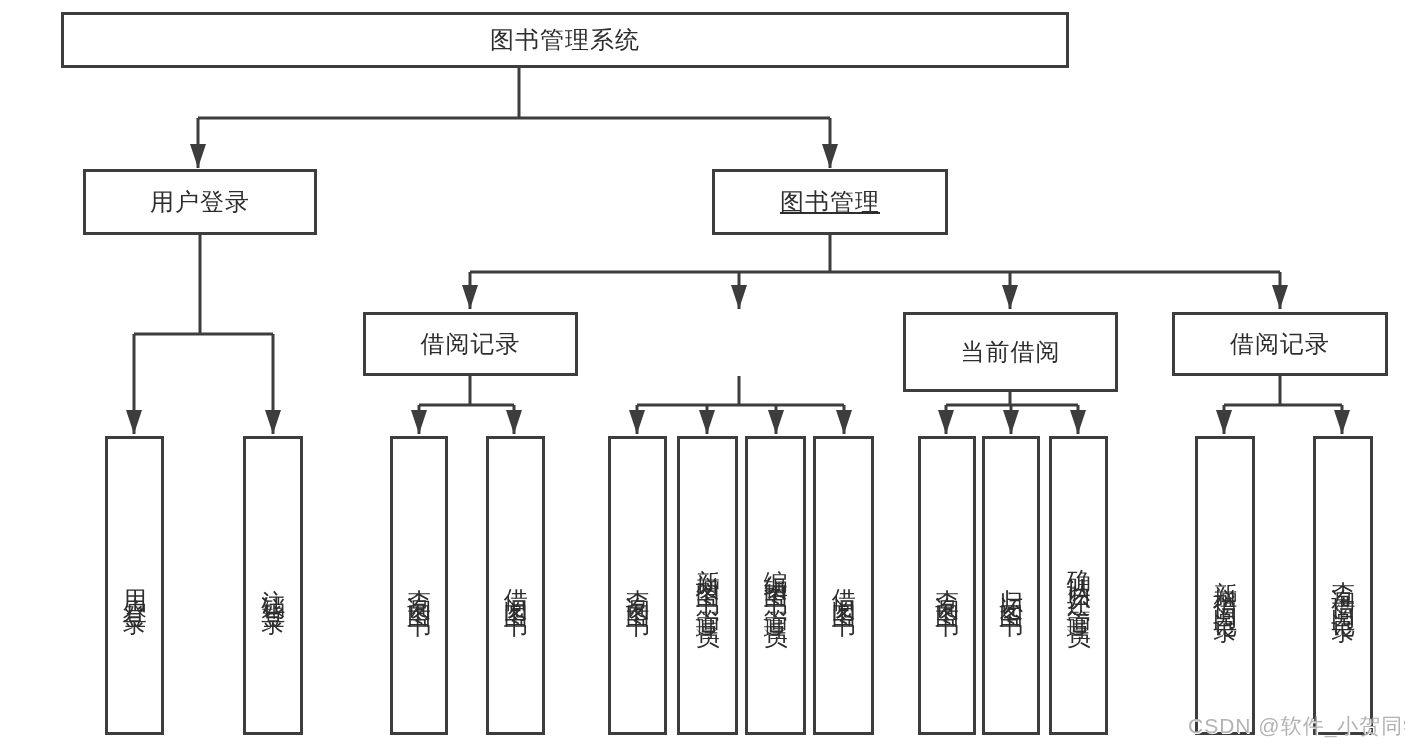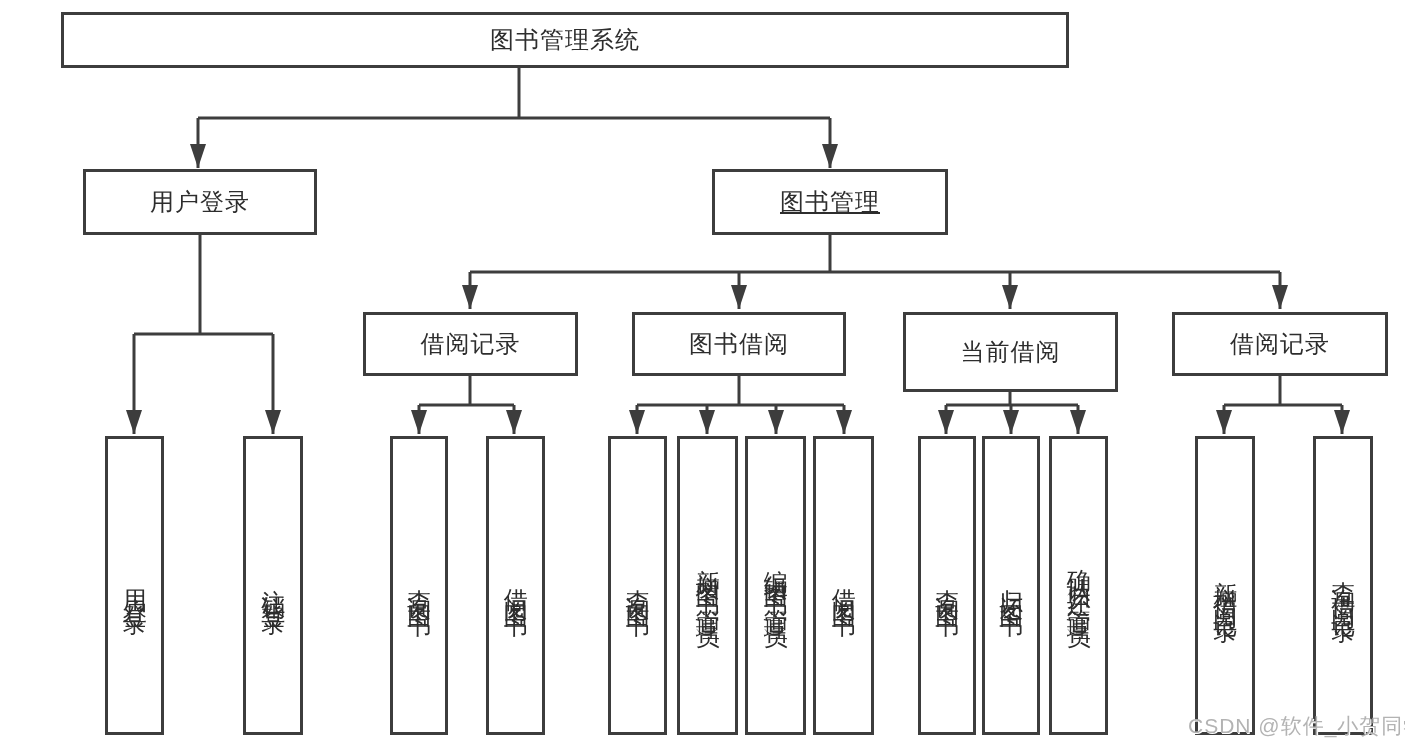--- a/index.html
+++ b/index.html
@@ -120,21 +120,20 @@
     <path class="ln" d="M1224,405 V434" marker-end="url(#arr)"></path>
     <path class="ln" d="M1342,405 V434" marker-end="url(#arr)"></path>
   </svg>
 
   <div class="node" style="left:15px;top:12px;width:1008px;height:56px;margin-left:46px;">图书管理系统</div>
 
   <div class="node" style="left:83px;top:169px;width:234px;height:66px;">用户登录</div>
   <div class="node" style="left:712px;top:169px;width:236px;height:66px;text-decoration:underline;">图书管理</div>
 
   <div class="node" style="left:363px;top:312px;width:215px;height:64px;">借阅记录</div>
-  <div class="node" style="left:632px;top:312px;width:214px;height:64px;">图书借阅</div>
   <div class="node" style="left:903px;top:312px;width:215px;height:80px;">当前借阅</div>
   <div class="node" style="left:1172px;top:312px;width:216px;height:64px;">借阅记录</div>
 
   <div class="leaf" style="left:105px;width:59px;">
     <span class="vtext">用户登录</span>
   </div>
   <div class="leaf" style="left:243px;width:60px;">
     <span class="vtext">注销登录</span>
   </div>
 

